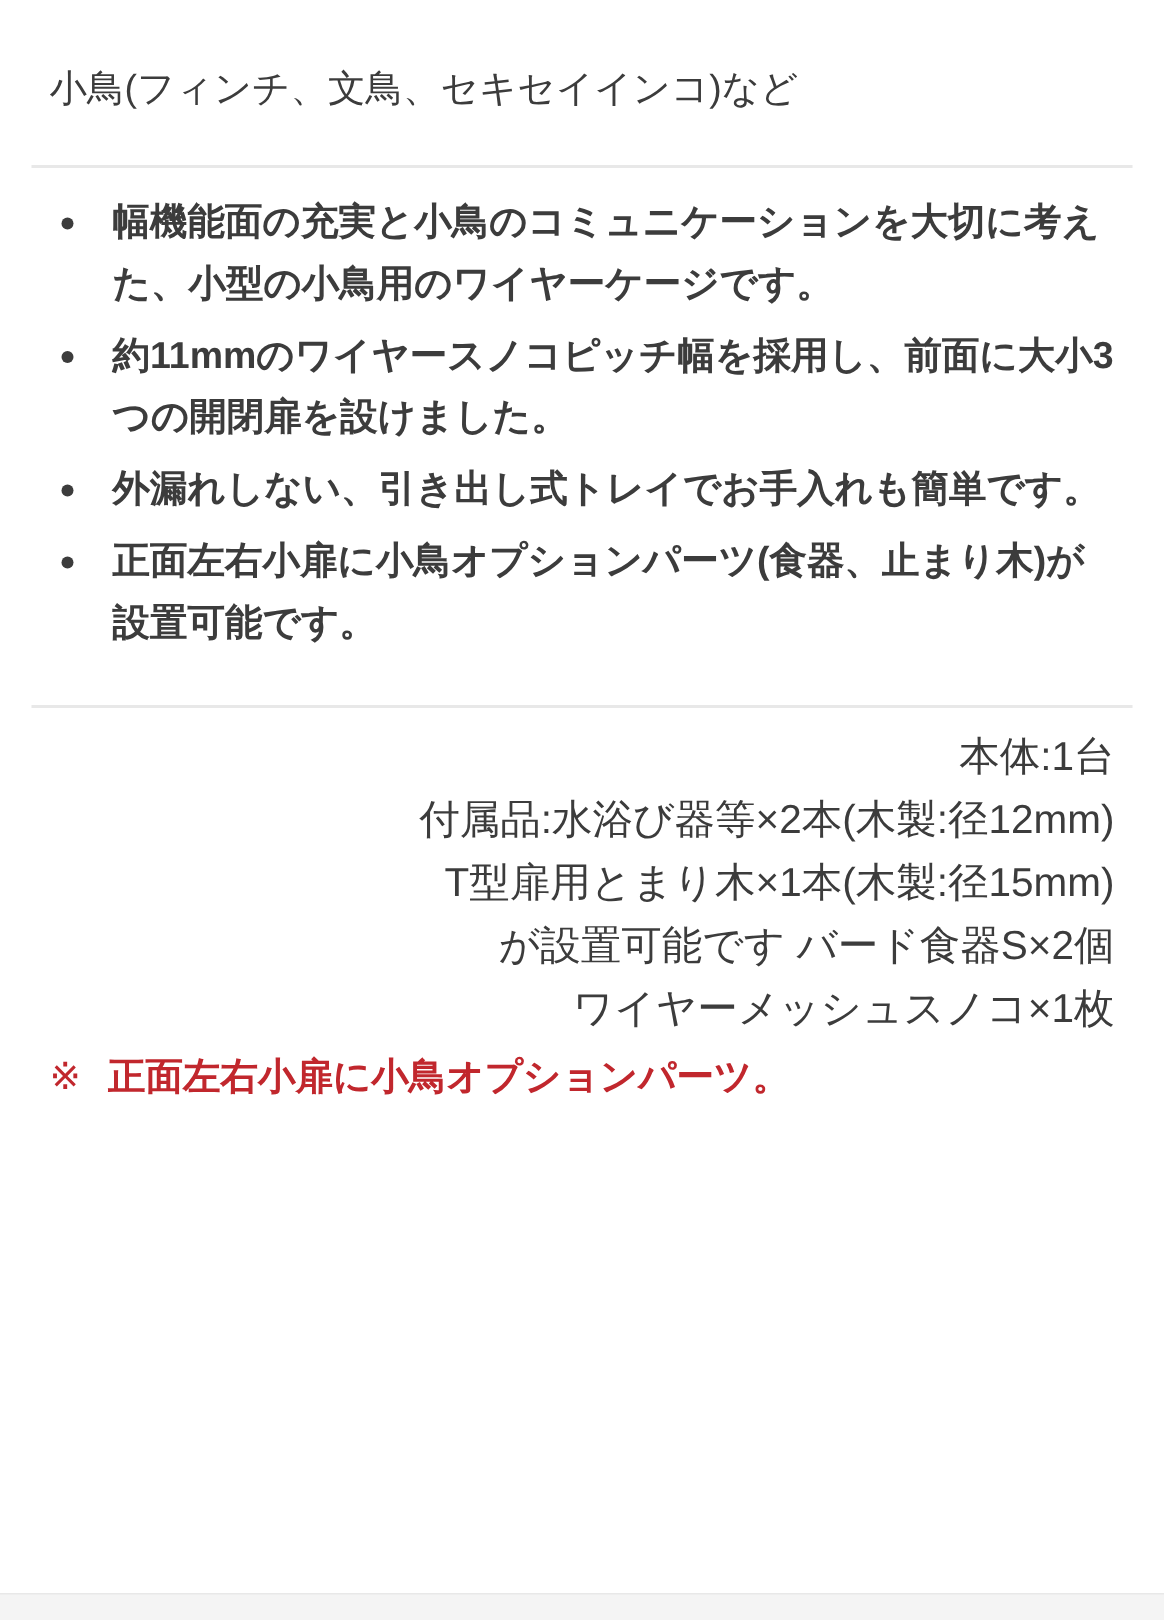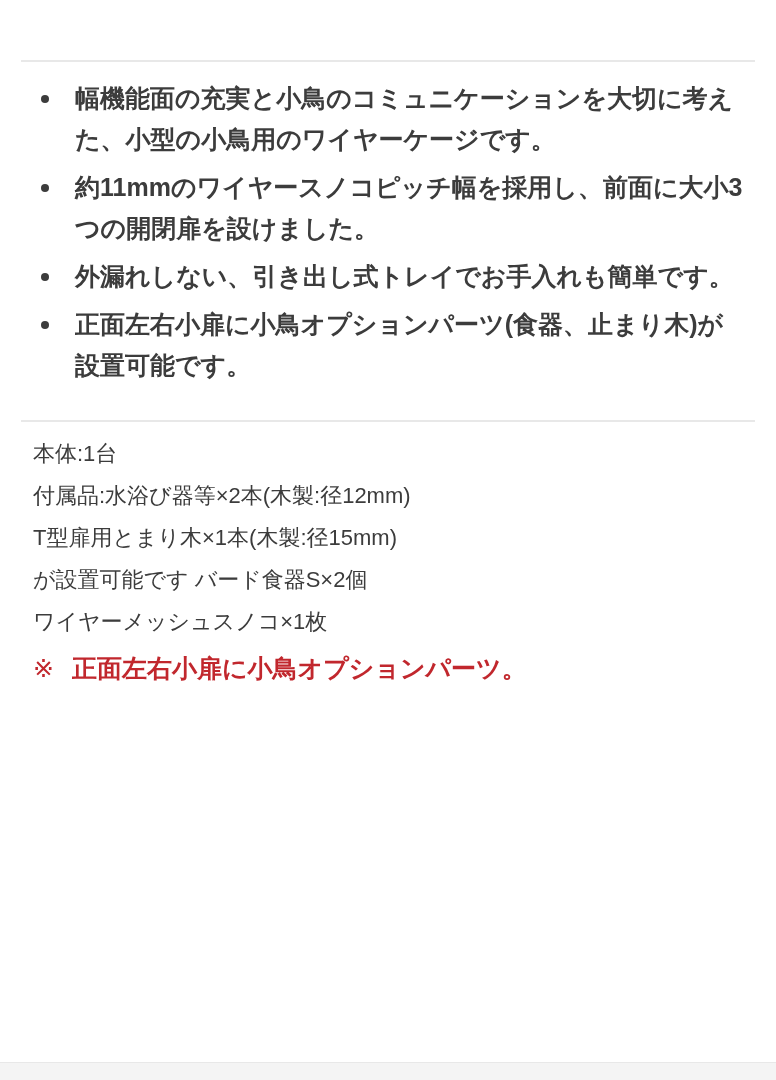--- a/index.html
+++ b/index.html
@@ -62,22 +62,23 @@
     border-radius: 50%;
     background: var(--text, #3c3c3c);
     margin: 17px 0 0 8px;
   }
   .feature-text {
     margin-left: 26px;
   }
   .section-set h2.section-heading { margin-top: 33px; }
   .set-list {
     margin: 11px 0 0 0;
-    font-size: 22px;
+    font-size: 27px;
     line-height: 42px;
+    text-align: right;
   }
   .set-line { margin: 0; }
   .caster-note {
     margin: 4px 0 0 0;
     font-size: 25px;
     line-height: 42px;
     color: var(--note-red, #c1272d);
     font-weight: bold;
   }
   .reference-mark {
@@ -91,20 +92,21 @@
     background: var(--footer-strip, #f4f4f4);
     border-top: 1px solid var(--divider, #e8e8e8);
   }
 </style>
 </head>
 <body style="--text: #3c3c3c; --heading: #333333; --note-red: #c1272d; --divider: #e8e8e8; --footer-strip: #f4f4f4;">
 
 <div class="page">
 
   <section class="section-target">
+    <p class="target-body">小鳥(フィンチ、文鳥、セキセイインコ)など</p>
   </section>
 
   <hr class="section-divider">
 
   <section class="section-features">
     <ul class="features-list">
       <li class="feature-item">
         <span class="bullet"></span>
         <span class="feature-text">幅機能面の充実と小鳥のコミュニケーションを大切に考えた、小型の小鳥用のワイヤーケージです。</span>
       </li>

